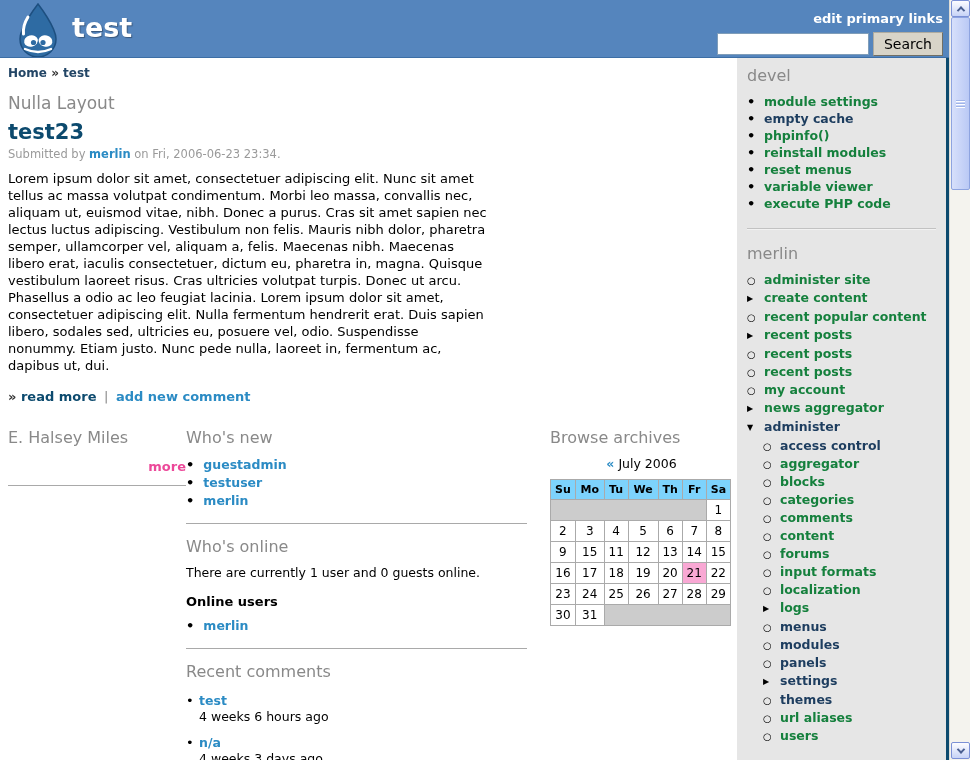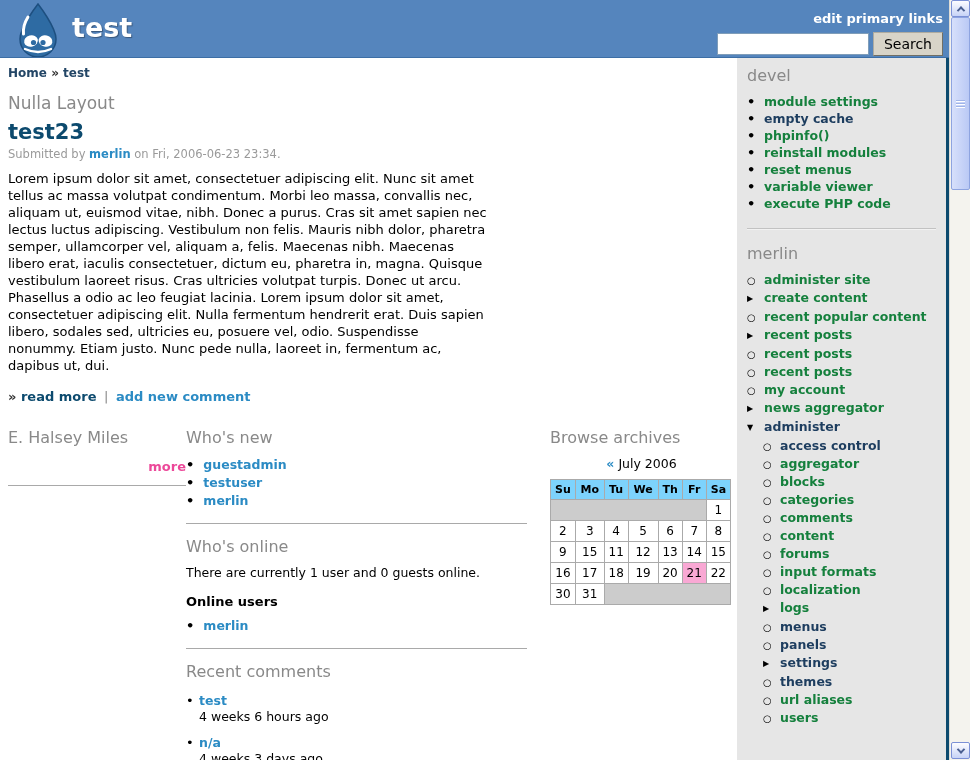--- a/index.html
+++ b/index.html
@@ -251,20 +251,30 @@
                   <td class="day" colspan="1">16</td>
                     <td class="day" colspan="1">17</td>
                     <td class="day" colspan="1">18</td>
                     <td class="day" colspan="1">19</td>
                     <td class="day" colspan="1">20</td>
                     <td class="day selected" colspan="1">21</td>
                     <td class="day" colspan="1">22</td>
                   </tr>
                   <tr>
 
+                  <td class="day" colspan="1">23</td>
+                    <td class="day" colspan="1">24</td>
+                    <td class="day" colspan="1">25</td>
+                    <td class="day" colspan="1">26</td>
+                    <td class="day" colspan="1">27</td>
+                    <td class="day" colspan="1">28</td>
+                    <td class="day" colspan="1">29</td>
+                  </tr>
+                  <tr>
+
                   <td class="day" colspan="1">30</td>
                     <td class="day" colspan="1">31</td>
                     <td class="blank" colspan="5"></td>
                   </tr>
                 </tbody>
             </table>
           </div>
 
         </div>
       </div>
@@ -353,20 +363,23 @@
             <li class="l2 blue">
               <span class="bul circ">○</span><a>localization</a>
             </li>
             <li class="l2 blue">
               <span class="bul tri">▶</span><a>logs</a>
             </li>
             <li class="l2 visited">
               <span class="bul circ">○</span><a>menus</a>
             </li>
             <li class="l2 visited">
+              <span class="bul circ">○</span><a>modules</a>
+            </li>
+            <li class="l2 visited">
               <span class="bul circ">○</span><a>panels</a>
             </li>
             <li class="l2 visited">
               <span class="bul tri">▶</span><a>settings</a>
             </li>
             <li class="l2 visited">
               <span class="bul circ">○</span><a>themes</a>
             </li>
             <li class="l2 blue">
               <span class="bul circ">○</span><a>url aliases</a>

